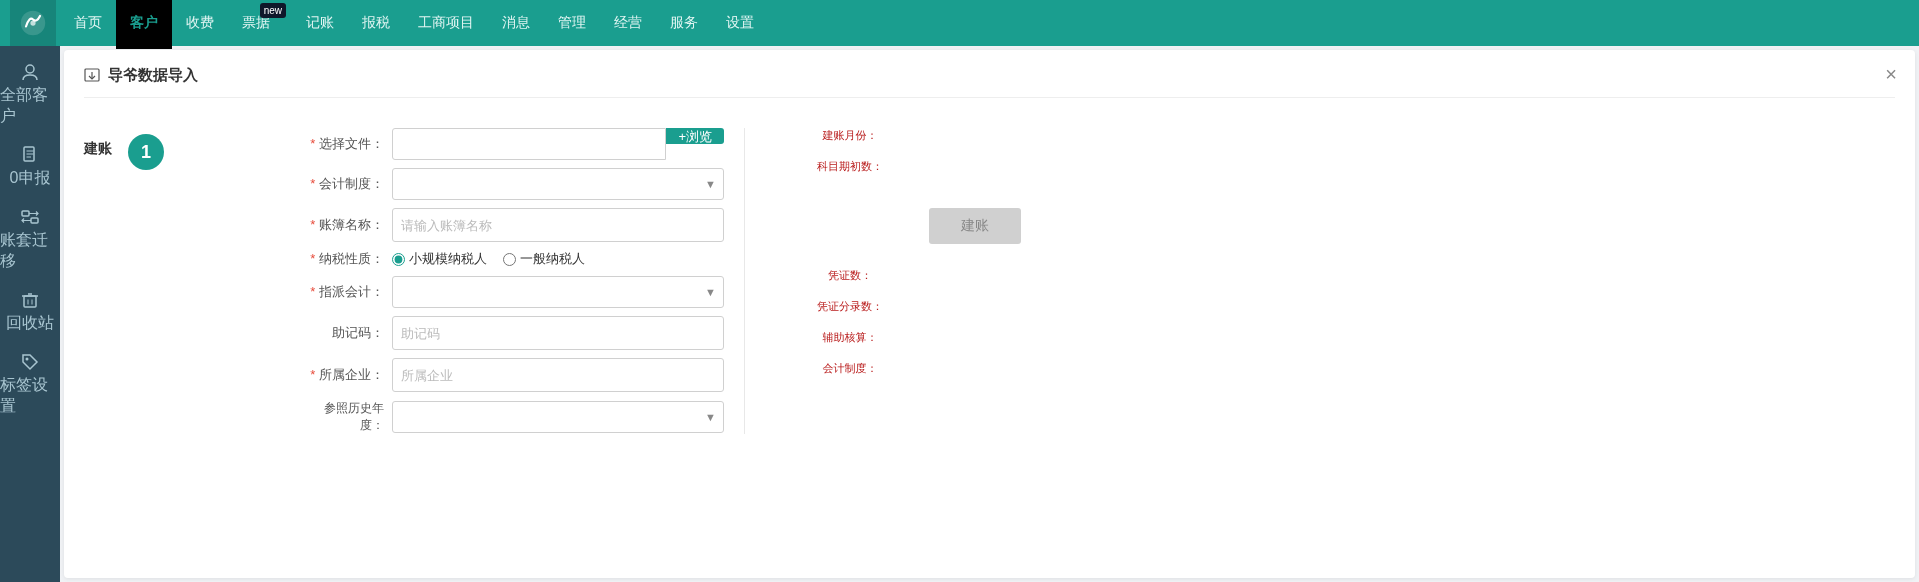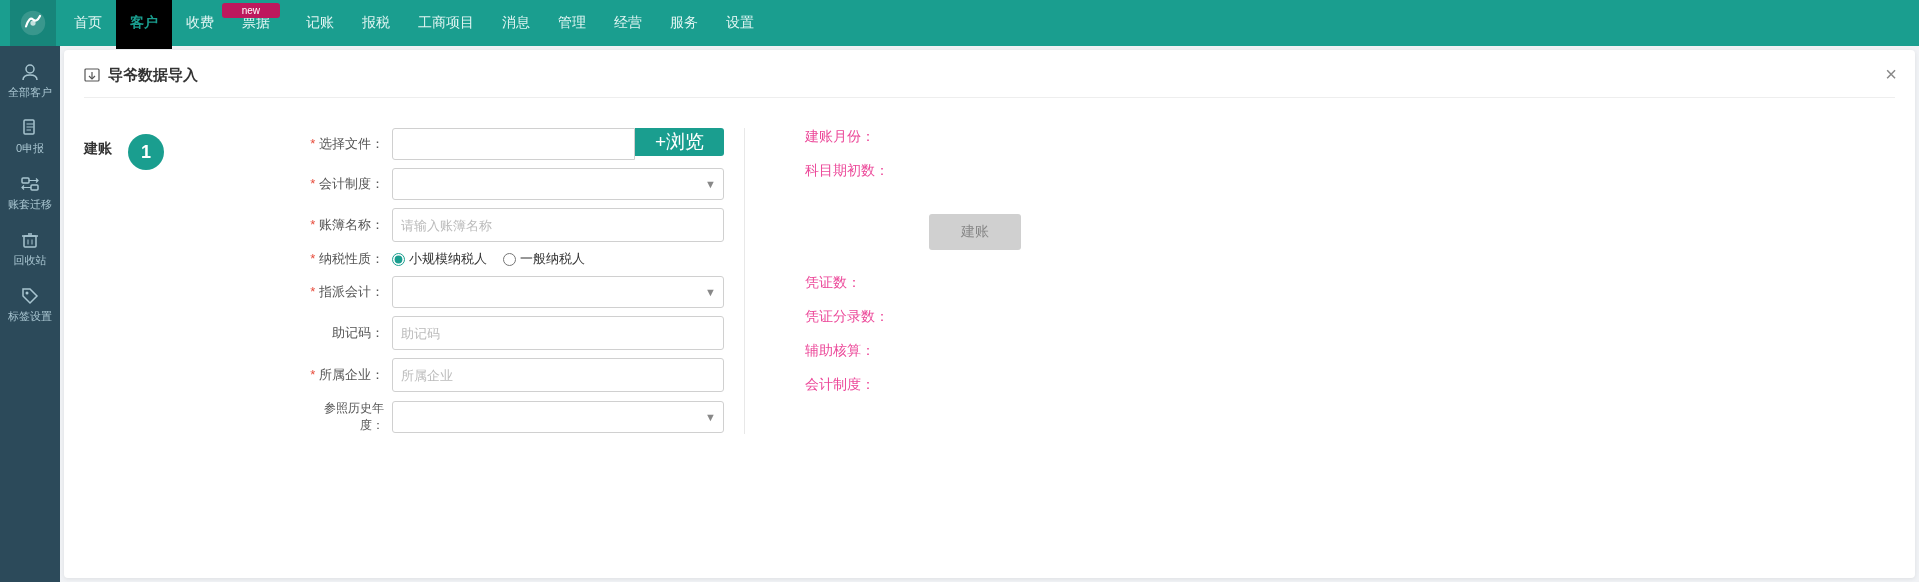--- a/index.html
+++ b/index.html
@@ -16,22 +16,22 @@
       background: #17857a;
     }
     .top-nav .logo svg { width: 28px; height: 28px; }
     .nav-items { display: flex; align-items: center; margin-left: 4px; flex: 1; }
     .nav-item {
       color: #e0f5f2; padding: 0 14px; height: 52px; display: flex; align-items: center;
       cursor: pointer; font-size: 14px; position: relative; white-space: nowrap;
     }
     .nav-item.active { background: #000000; color: #1a9e8f; font-weight: bold; }
     .nav-item .badge-new {
-      background: #be185d; color: #fff; font-size: 10px; padding: 1px 20px;
-      border-radius: 3px; position: absolute; top: 6px; right: 12px; line-height: 1.3;
+      background: #0f172a; color: #fff; font-size: 10px; padding: 1px 4px;
+      border-radius: 3px; position: absolute; top: 6px; right: 6px; line-height: 1.3;
     }
     .top-nav-right {
       display: flex; align-items: center; gap: 10px; margin-left: auto;
     }
     .top-nav-right .btn-fullscreen, .top-nav-right .btn-member {
       color: #e0f5f2; font-size: 13px; cursor: pointer; display: flex; align-items: center; gap: 4px;
     }
     .top-nav-right .avatar {
       width: 32px; height: 32px; border-radius: 50%; background: #c5e8e4;
       display: flex; align-items: center; justify-content: center; cursor: pointer;
@@ -42,21 +42,21 @@
     .layout { display: flex; height: calc(100vh - 46px); min-height: 536px; }
     .sidebar {
       width: 60px; background: #2c4a5a; display: flex; flex-direction: column; align-items: center;
       padding-top: 8px; gap: 2px; flex-shrink: 0;
     }
     .sidebar-item {
       width: 60px; display: flex; flex-direction: column; align-items: center;
       padding: 8px 0; cursor: pointer; color: #a8c5d0; font-size: 11px; gap: 3px;
     }
     .sidebar-item svg { width: 20px; height: 20px; }
-    .sidebar-item .item-label { font-size: 11px; }
+    .sidebar-item .item-label { font-size: 16px; }
 
     
     .main-content {
       flex: 1; background: #f0f2f5; padding: 0; overflow: auto;
       display: flex; flex-direction: column;
     }
     .page-panel {
       background: #fff; margin: 4px; border-radius: 4px; flex: 1;
       box-shadow: 0 1px 4px rgba(0,0,0,0.08);
       position: relative; padding: 16px 20px;
@@ -106,35 +106,35 @@
     .select-arrow {
       position: absolute; right: 8px; top: 50%; transform: translateY(-50%);
       color: #888; pointer-events: none; font-size: 11px;
     }
     .file-input-wrap { flex: 1; display: flex; gap: 0; }
     .file-text-input {
       flex: 1; height: 32px; border: 1px solid #d0d0d0; border-radius: 3px 0 0 3px;
       padding: 0 8px; font-size: 13px; color: #333; outline: none; background: #fff;
     }
     .btn-browse-attached {
-      background: #1a9e8f; color: #fff; border: none; height: 28px;
-      padding: 0 20px; border-radius: 0 3px 3px 0; cursor: pointer; font-size: 19px;
+      background: #1a9e8f; color: #fff; border: none; height: 16px;
+      padding: 0 12px; border-radius: 0 3px 3px 0; cursor: pointer; font-size: 13px;
       white-space: nowrap;
     }
     .radio-group { display: flex; align-items: center; gap: 16px; flex: 1; }
     .radio-label { display: flex; align-items: center; gap: 4px; cursor: pointer; font-size: 13px; color: #333; }
     .radio-label input[type="radio"] { accent-color: #1a9e8f; cursor: pointer; }
 
     
     .form-right {
       flex: 1; padding-left: 40px; display: flex; flex-direction: column; gap: 16px;
       min-width: 280px; max-width: 380px;
     }
     .info-row { display: flex; align-items: center; gap: 8px; }
-    .info-label { width: 90px; text-align: left; font-size: 14px; color: #ec4899; flex-shrink: 0; }
+    .info-label { width: 90px; text-align: center; font-size: 11px; color: #b91c1c; flex-shrink: 0; }
     .info-value { font-size: 13px; color: #333; flex: 1; }
 
     .btn-create-account {
       background: #d0d0d0; color: #888; border: none; height: 36px;
       padding: 0 32px; border-radius: 3px; cursor: not-allowed; font-size: 14px;
       margin-top: 10px; align-self: center;
     }
 
     
     .form-divider {

